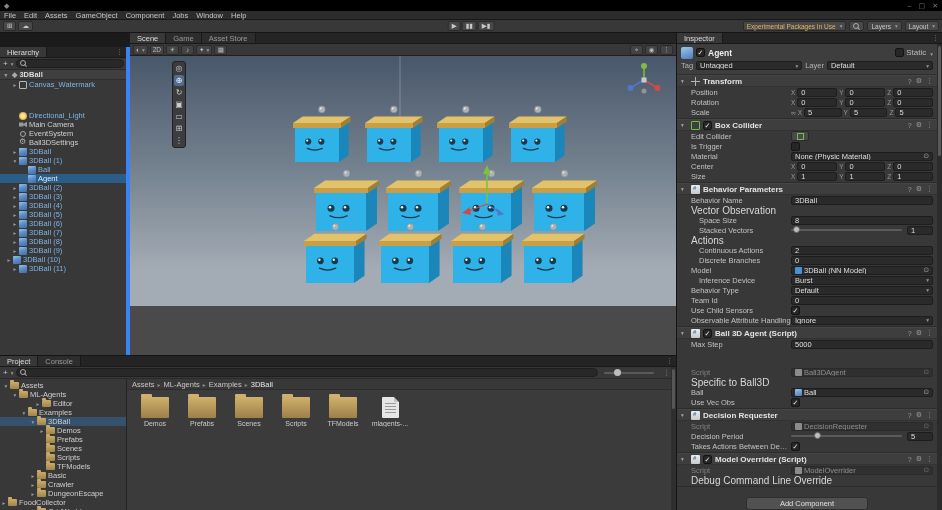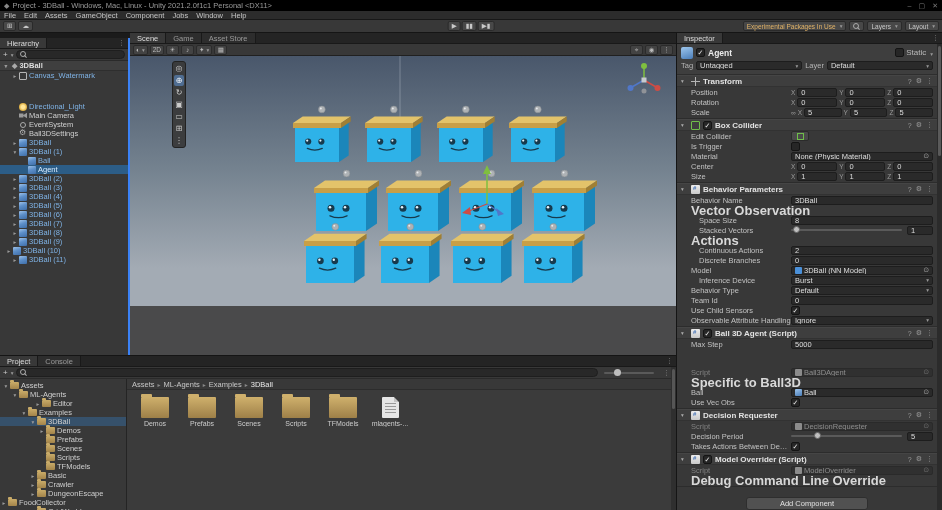--- a/index.html
+++ b/index.html
@@ -22,21 +22,21 @@
   #tb-left{display:flex;gap:2px}
   .tb-center{position:absolute;left:50%;transform:translateX(-50%);display:flex;gap:1px}
   .tb-right{margin-left:auto;display:flex;align-items:center;gap:3px}
   .exp-txt{color:#e2b367}
   .drop-arrow{color:#999;font-size:5.5px;margin-left:2px}
   .mag{width:7px;height:7px;position:relative;display:inline-block}
   .mag::before{content:"";position:absolute;width:4px;height:4px;border:1px solid #aaa;border-radius:50%;left:0;top:0}
   .mag::after{content:"";position:absolute;width:3px;height:1px;background:#aaa;transform:rotate(45deg);left:4px;top:5px}
   
   .panel{position:absolute;background:#383838}
-  #hierarchy{left:0;top:38px;width:130px;height:322px;border-right:2px solid #3b82f6}
+  #hierarchy{left:0;top:47px;width:130px;height:322px;border-right:4px solid #3b82f6}
   #scene-pane{left:130px;top:33px;width:546px;height:322px}
   #inspector{left:676px;top:33px;width:266px;height:477px;border-left:1px solid #151515}
   #project-pane{left:0;top:355px;width:676px;height:155px;border-top:1px solid #151515}
   .tabbar{height:11px;background:#242424;display:flex;align-items:stretch;border-bottom:1px solid #191919}
   .tab{display:flex;align-items:center;padding:0 7px;font-size:7.5px;color:#9a9a9a;background:#2d2d2d;border-right:1px solid #191919}
   .tab.active{background:#383838;color:#ddd}
   .tabfill{flex:1}
   .bar-menu{display:flex;align-items:center;padding:0 3px;color:#888;font-size:7px}
   .ptoolbar{height:12px;background:#383838;border-bottom:1px solid #2a2a2a;display:flex;align-items:center;gap:3px;padding:0 3px}
   .plusbtn{display:flex;align-items:center;font-size:8px;color:#ccc;gap:1px}
@@ -95,21 +95,21 @@
   .cname{font-weight:bold;color:#e2e2e2;font-size:8px;white-space:nowrap}
   .hright{margin-left:auto;display:flex;gap:4px;color:#9a9a9a;font-size:7px;align-items:center}
   .irow{display:flex;align-items:center;height:10px;padding:0 4px 0 14px}
   .irow.disabled{opacity:.5}
   .irow .lbl{width:100px;flex:none;font-size:7.5px;color:#c2c2c2;overflow:hidden;text-overflow:ellipsis;white-space:nowrap}
   .irow .val{flex:1;display:flex;align-items:center;gap:2px;min-width:0}
   .axlbl{font-size:6.5px;color:#999;flex:none}
   .num{flex:1;min-width:0}
   .chkbox{width:9px;height:9px;background:#262626;border:1px solid #141414;border-radius:2px;color:#e8e8e8;
           font-size:7px;line-height:8px;text-align:center;flex:none;display:inline-block}
-  .sublbl{font-weight:bold;font-size:13px;color:#d8d8d8;overflow:hidden;white-space:nowrap}
+  .sublbl{font-weight:normal;font-size:10px;color:#d8d8d8;overflow:hidden;white-space:nowrap}
   .sp18{height:18px}
   .sltrack{flex:1;height:2px;background:#5a5a5a;border-radius:1px;position:relative;margin-right:3px}
   .slthumb{position:absolute;top:-3px;width:7px;height:7px;background:#bfbfbf;border-radius:50%;border:1px solid #666}
   .slnum{flex:0 0 26px}
   .obj-ic{width:7px;height:7px;flex:none;margin-right:2px;display:inline-block}
   .obj-ic.asset{background:#4a90d9;border-radius:1px}
   .obj-ic.cube{background:linear-gradient(160deg,#9cc3ea,#4a7db8);border-radius:1px}
   .obj-ic.script{background:#ddd;border-radius:1px}
   .opick{margin-left:auto;color:#9a9a9a;font-size:7px}
   .editbtn{width:18px;height:10px;background:#4a4a4a;border:1px solid #2b2b2b;border-radius:2px;
@@ -145,21 +145,20 @@
   #proj-scroll{position:absolute;right:0;top:11px;bottom:0;width:5px;background:#2f2f2f}
   #proj-thumb{position:absolute;left:1px;right:1px;top:2px;height:40px;background:#565656;border-radius:2px}
 </style>
 </head>
 <body>
 
 <div id="app">
 
   <div id="titlebar">
     <span class="logo">◆</span>
-    <span>Project - 3DBall - Windows, Mac, Linux - Unity 2021.2.0f1c1 Personal &lt;DX11&gt;</span>
     <span class="wctrls">
       <span>–</span>
       <span>▢</span>
       <span>✕</span>
     </span>
   </div>
 
   <div id="menubar">
       <div class="menu-item">File</div>
       <div class="menu-item">Edit</div>

